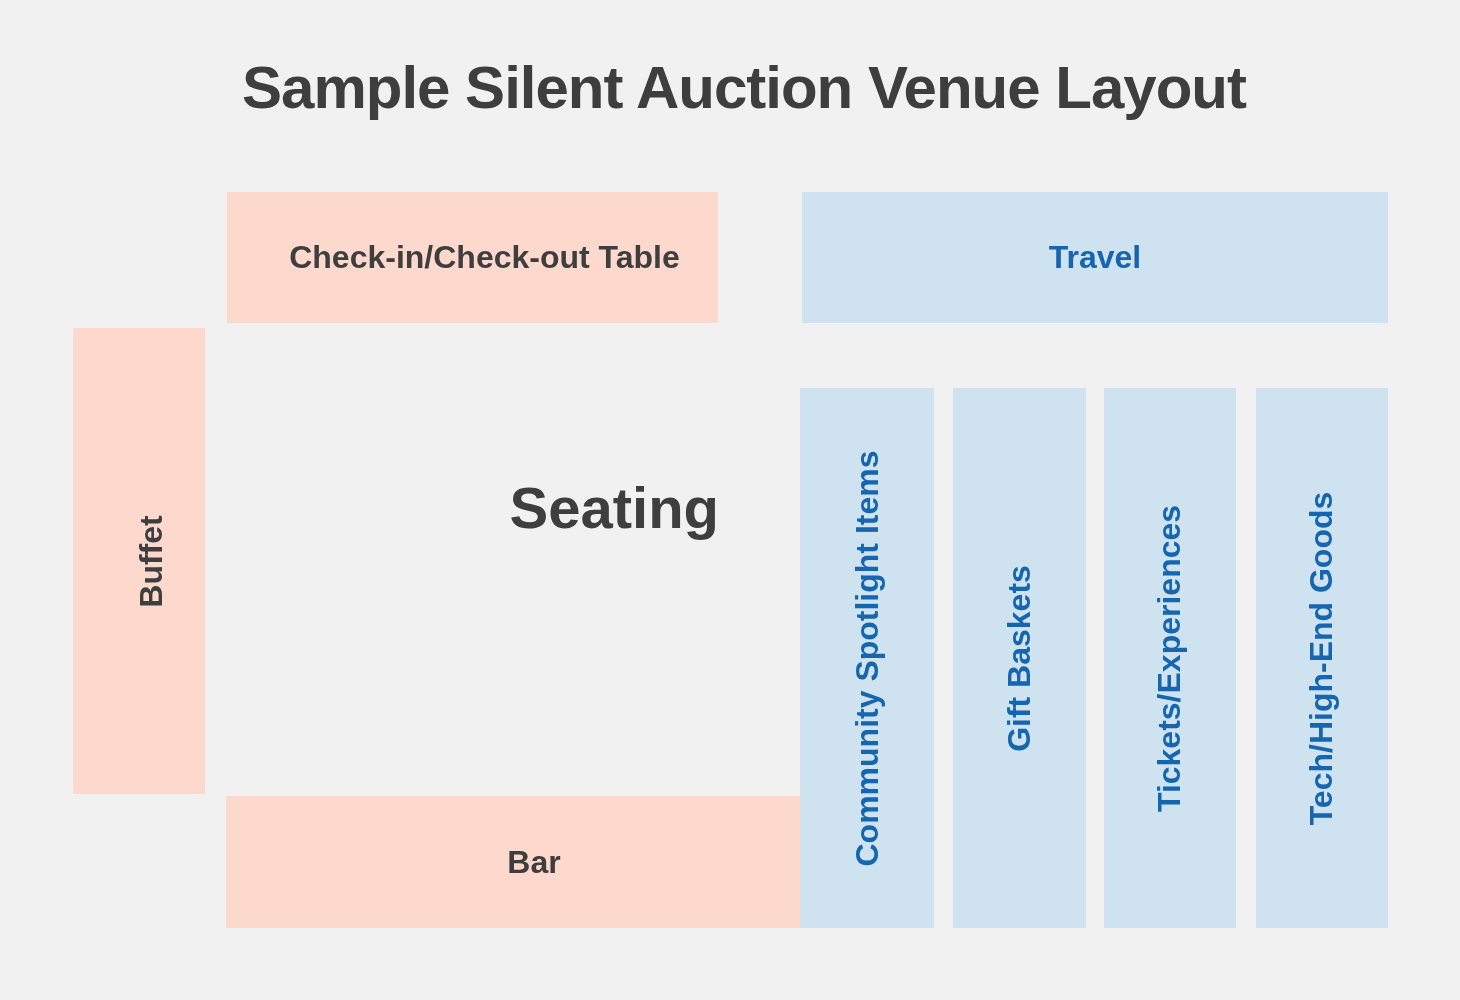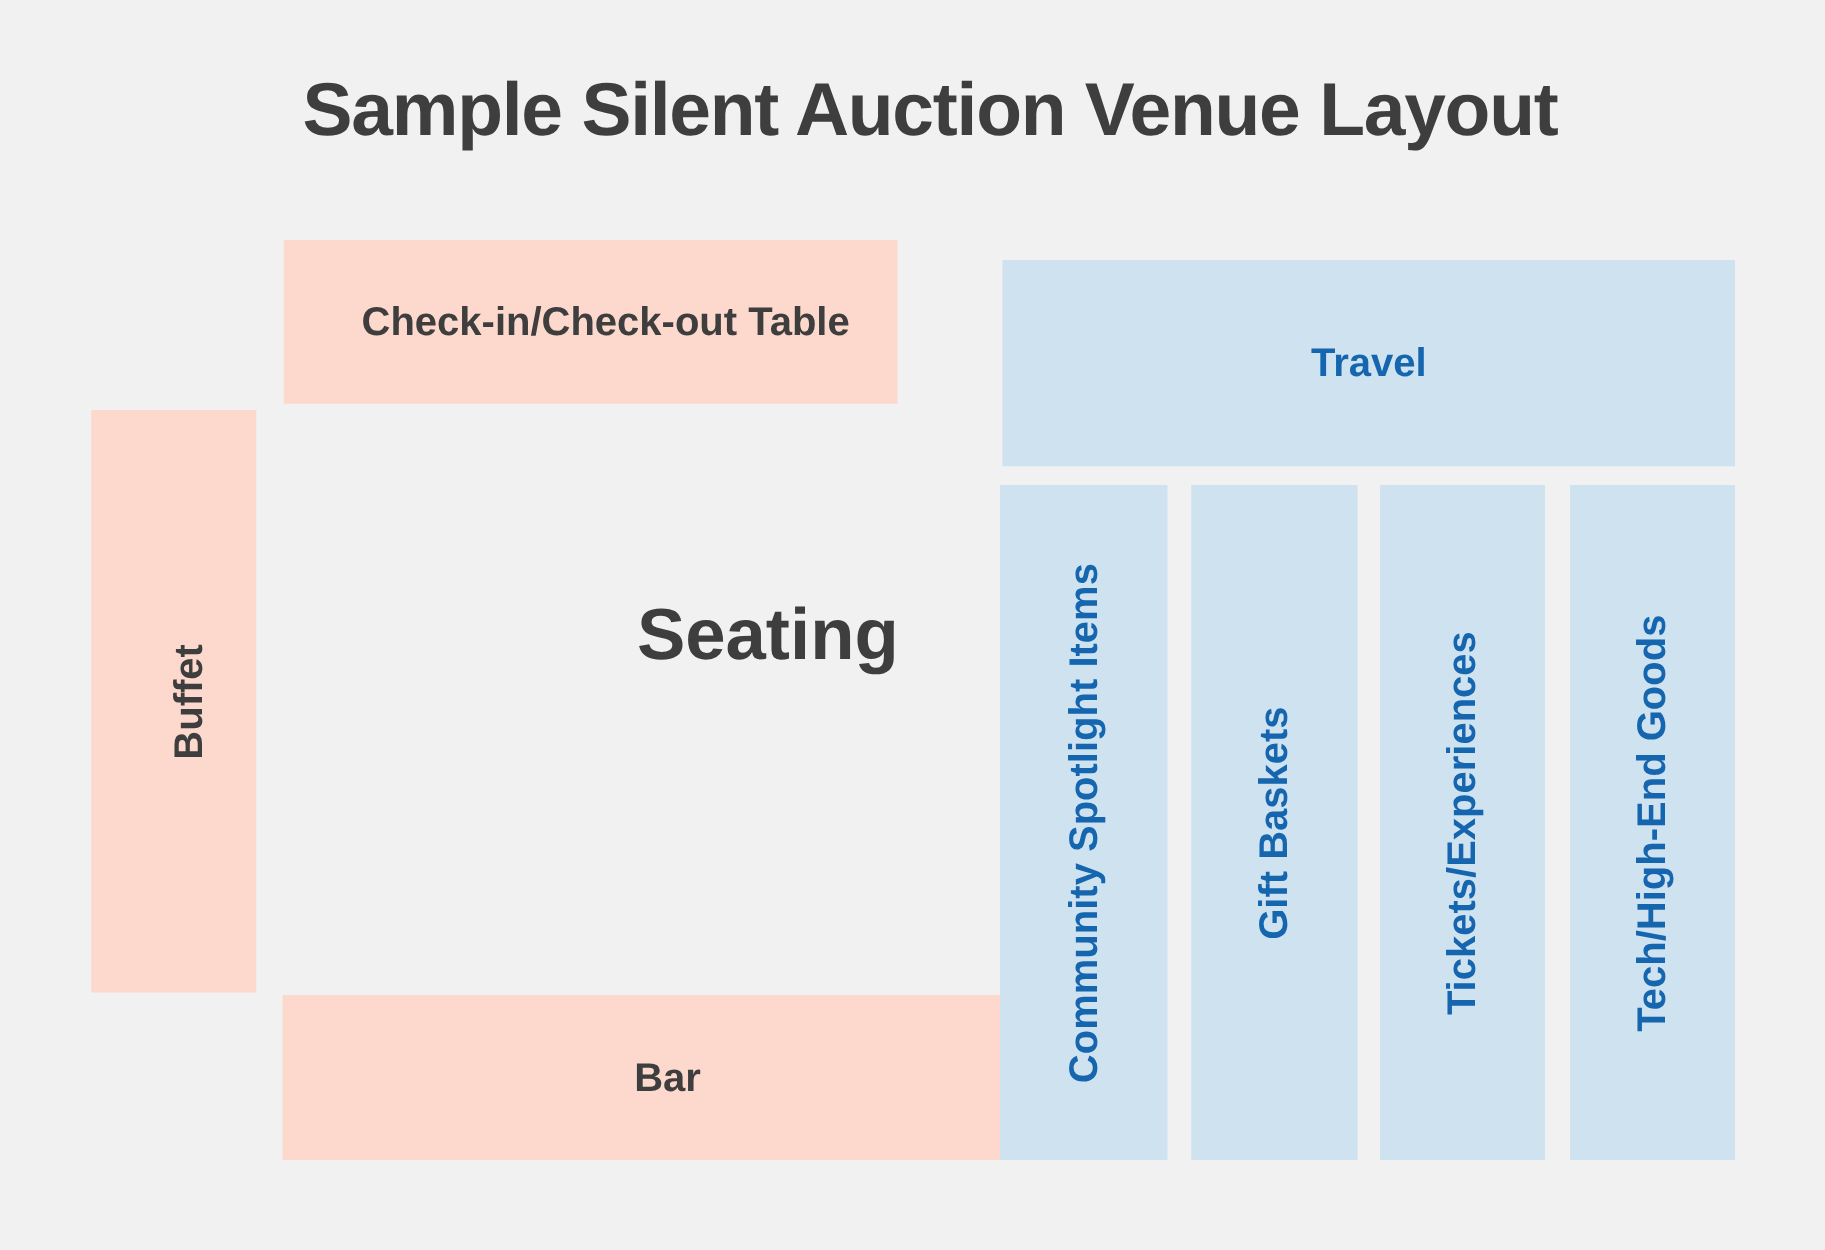--- a/index.html
+++ b/index.html
@@ -53,21 +53,21 @@
     text-align: right;
     font-size: 58px;
     line-height: 1.45;
     font-weight: bold;
     color: var(--dark-text);
   }
   .seating span { display: block; }
 
   
   .z-checkin { left: 227px; top: 192px; width: 491px; height: 131px; }
-  .z-travel  { left: 802px; top: 208px; width: 586px; height: 165px; }
+  .z-travel  { left: 802px; top: 192px; width: 586px; height: 131px; }
   .z-buffet  { left: 73px;  top: 328px; width: 132px; height: 466px; }
   .z-bar     { left: 226px; top: 796px; width: 592px; height: 132px; }
   .z-col1    { left: 800px;  top: 388px; width: 134px; height: 540px; }
   .z-col2    { left: 953px;  top: 388px; width: 133px; height: 540px; }
   .z-col3    { left: 1104px; top: 388px; width: 132px; height: 540px; }
   .z-col4    { left: 1256px; top: 388px; width: 132px; height: 540px; }
 </style>
 </head>
 <body>
 

